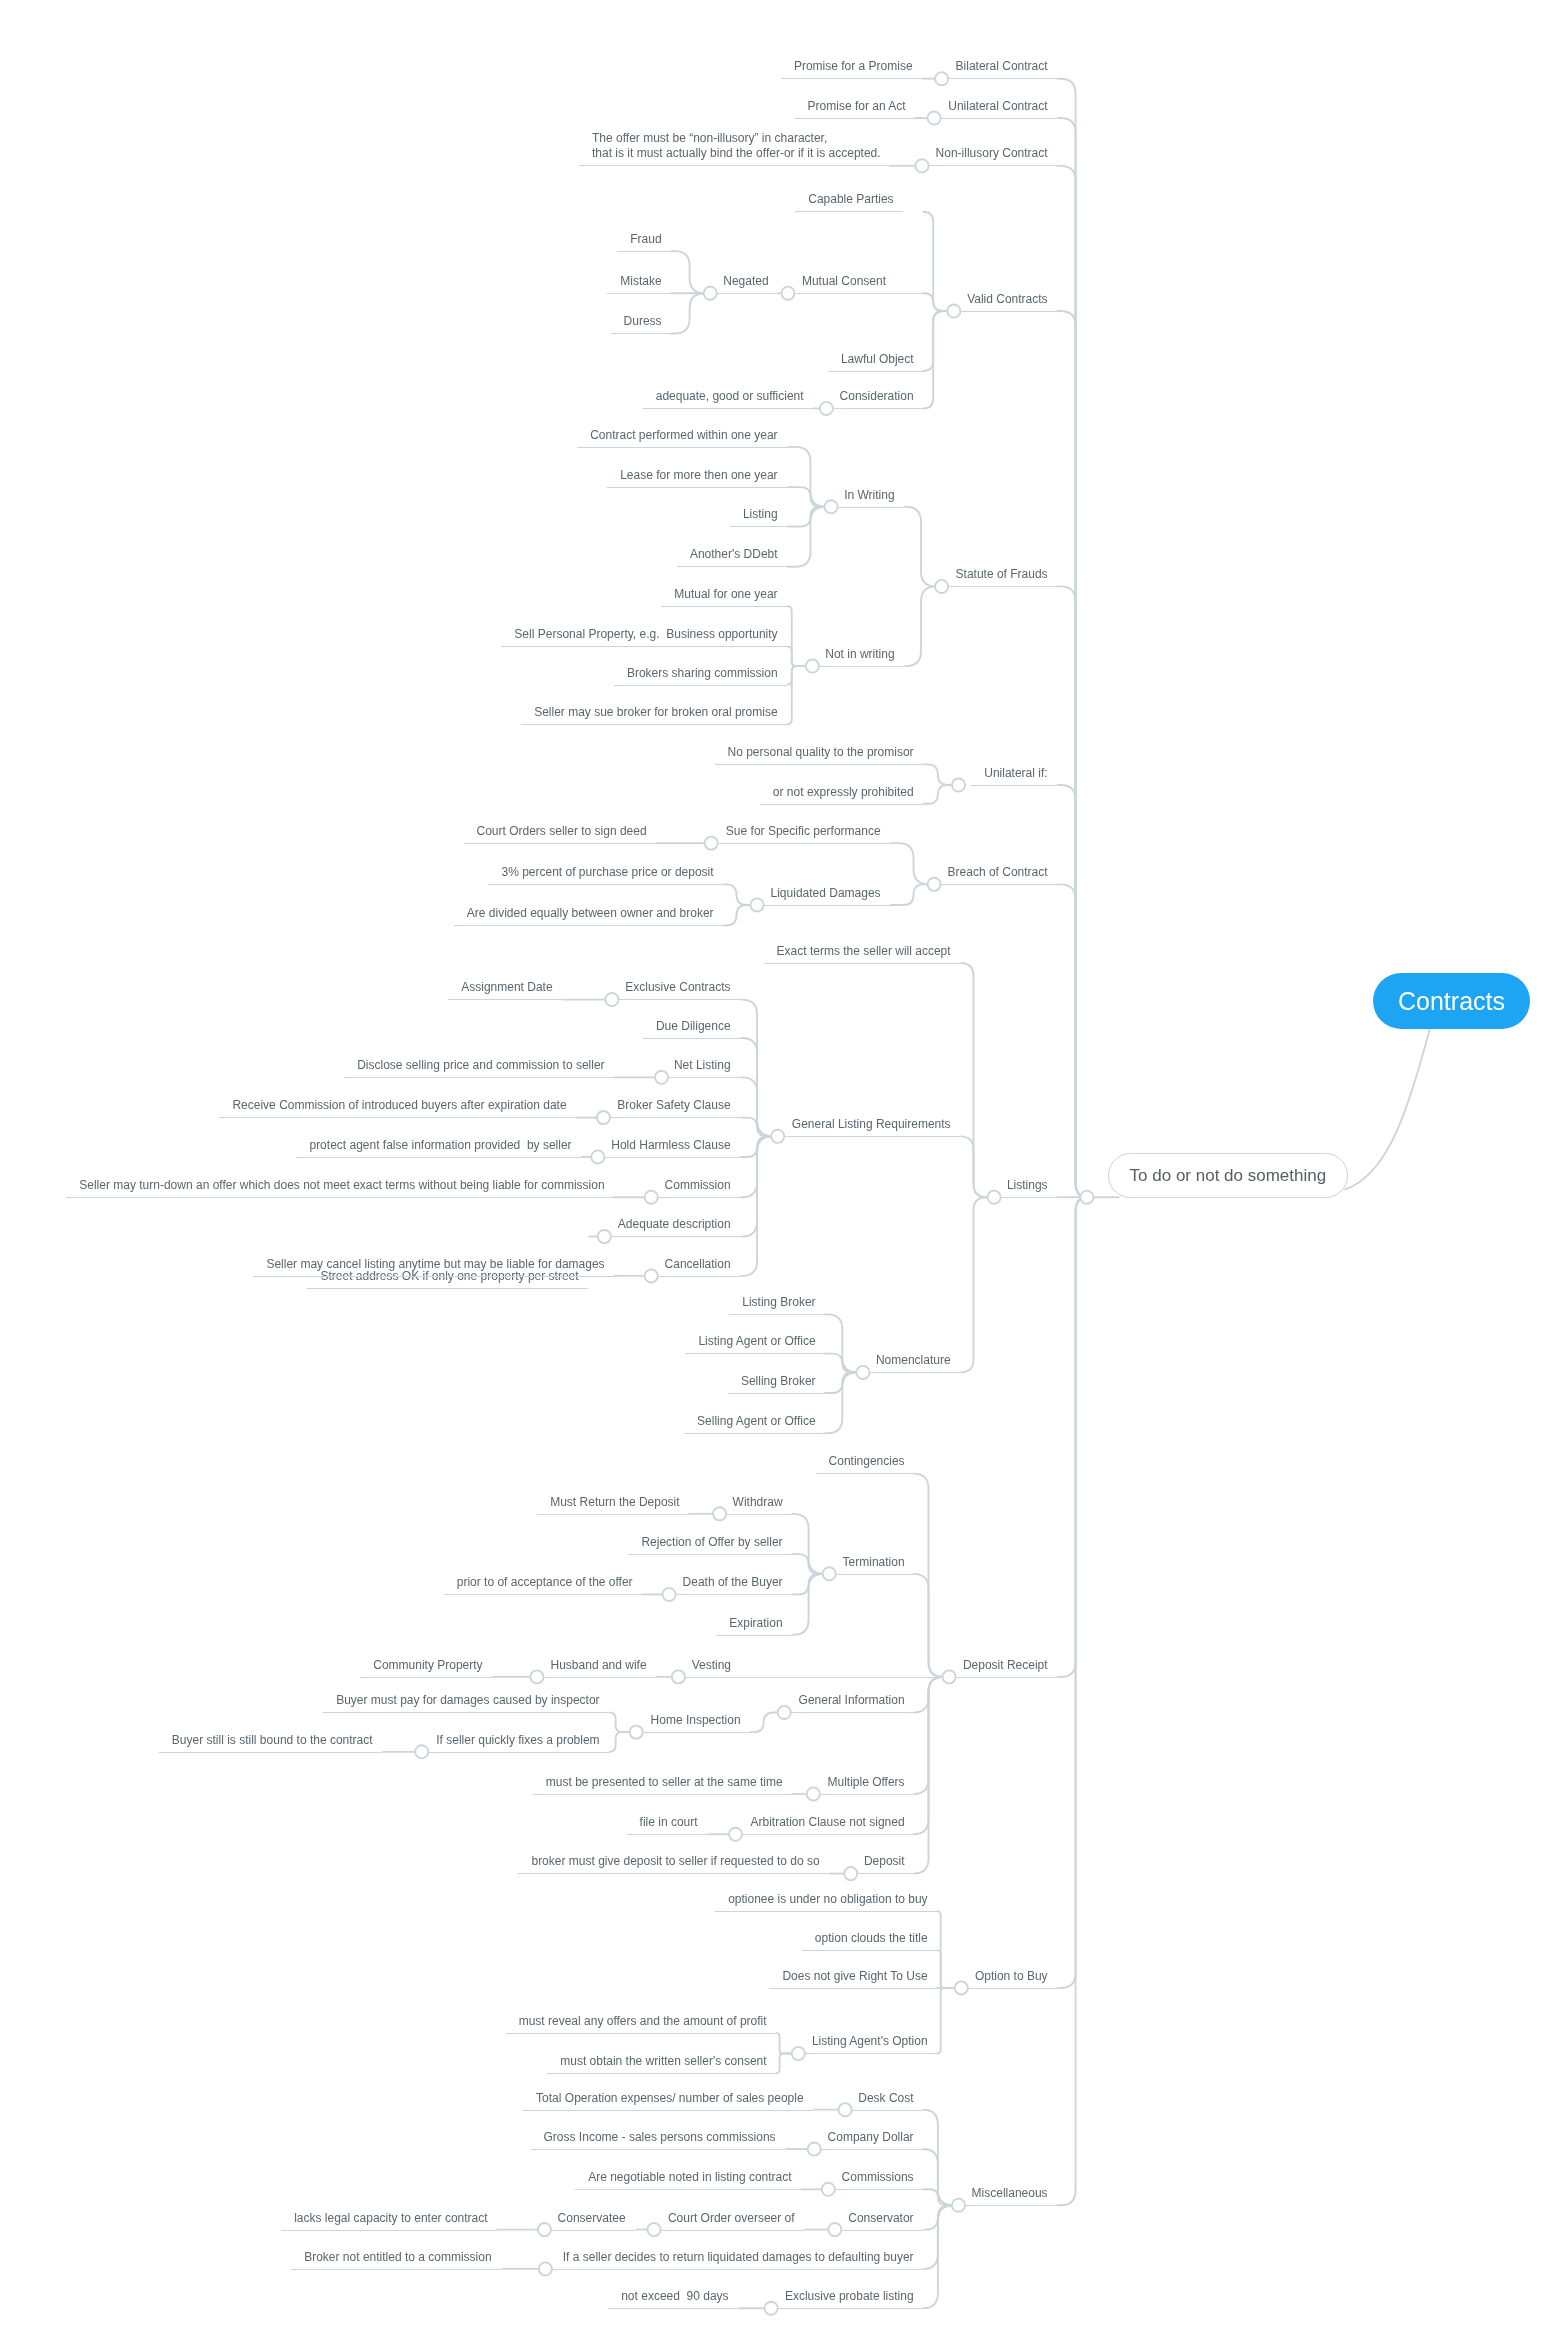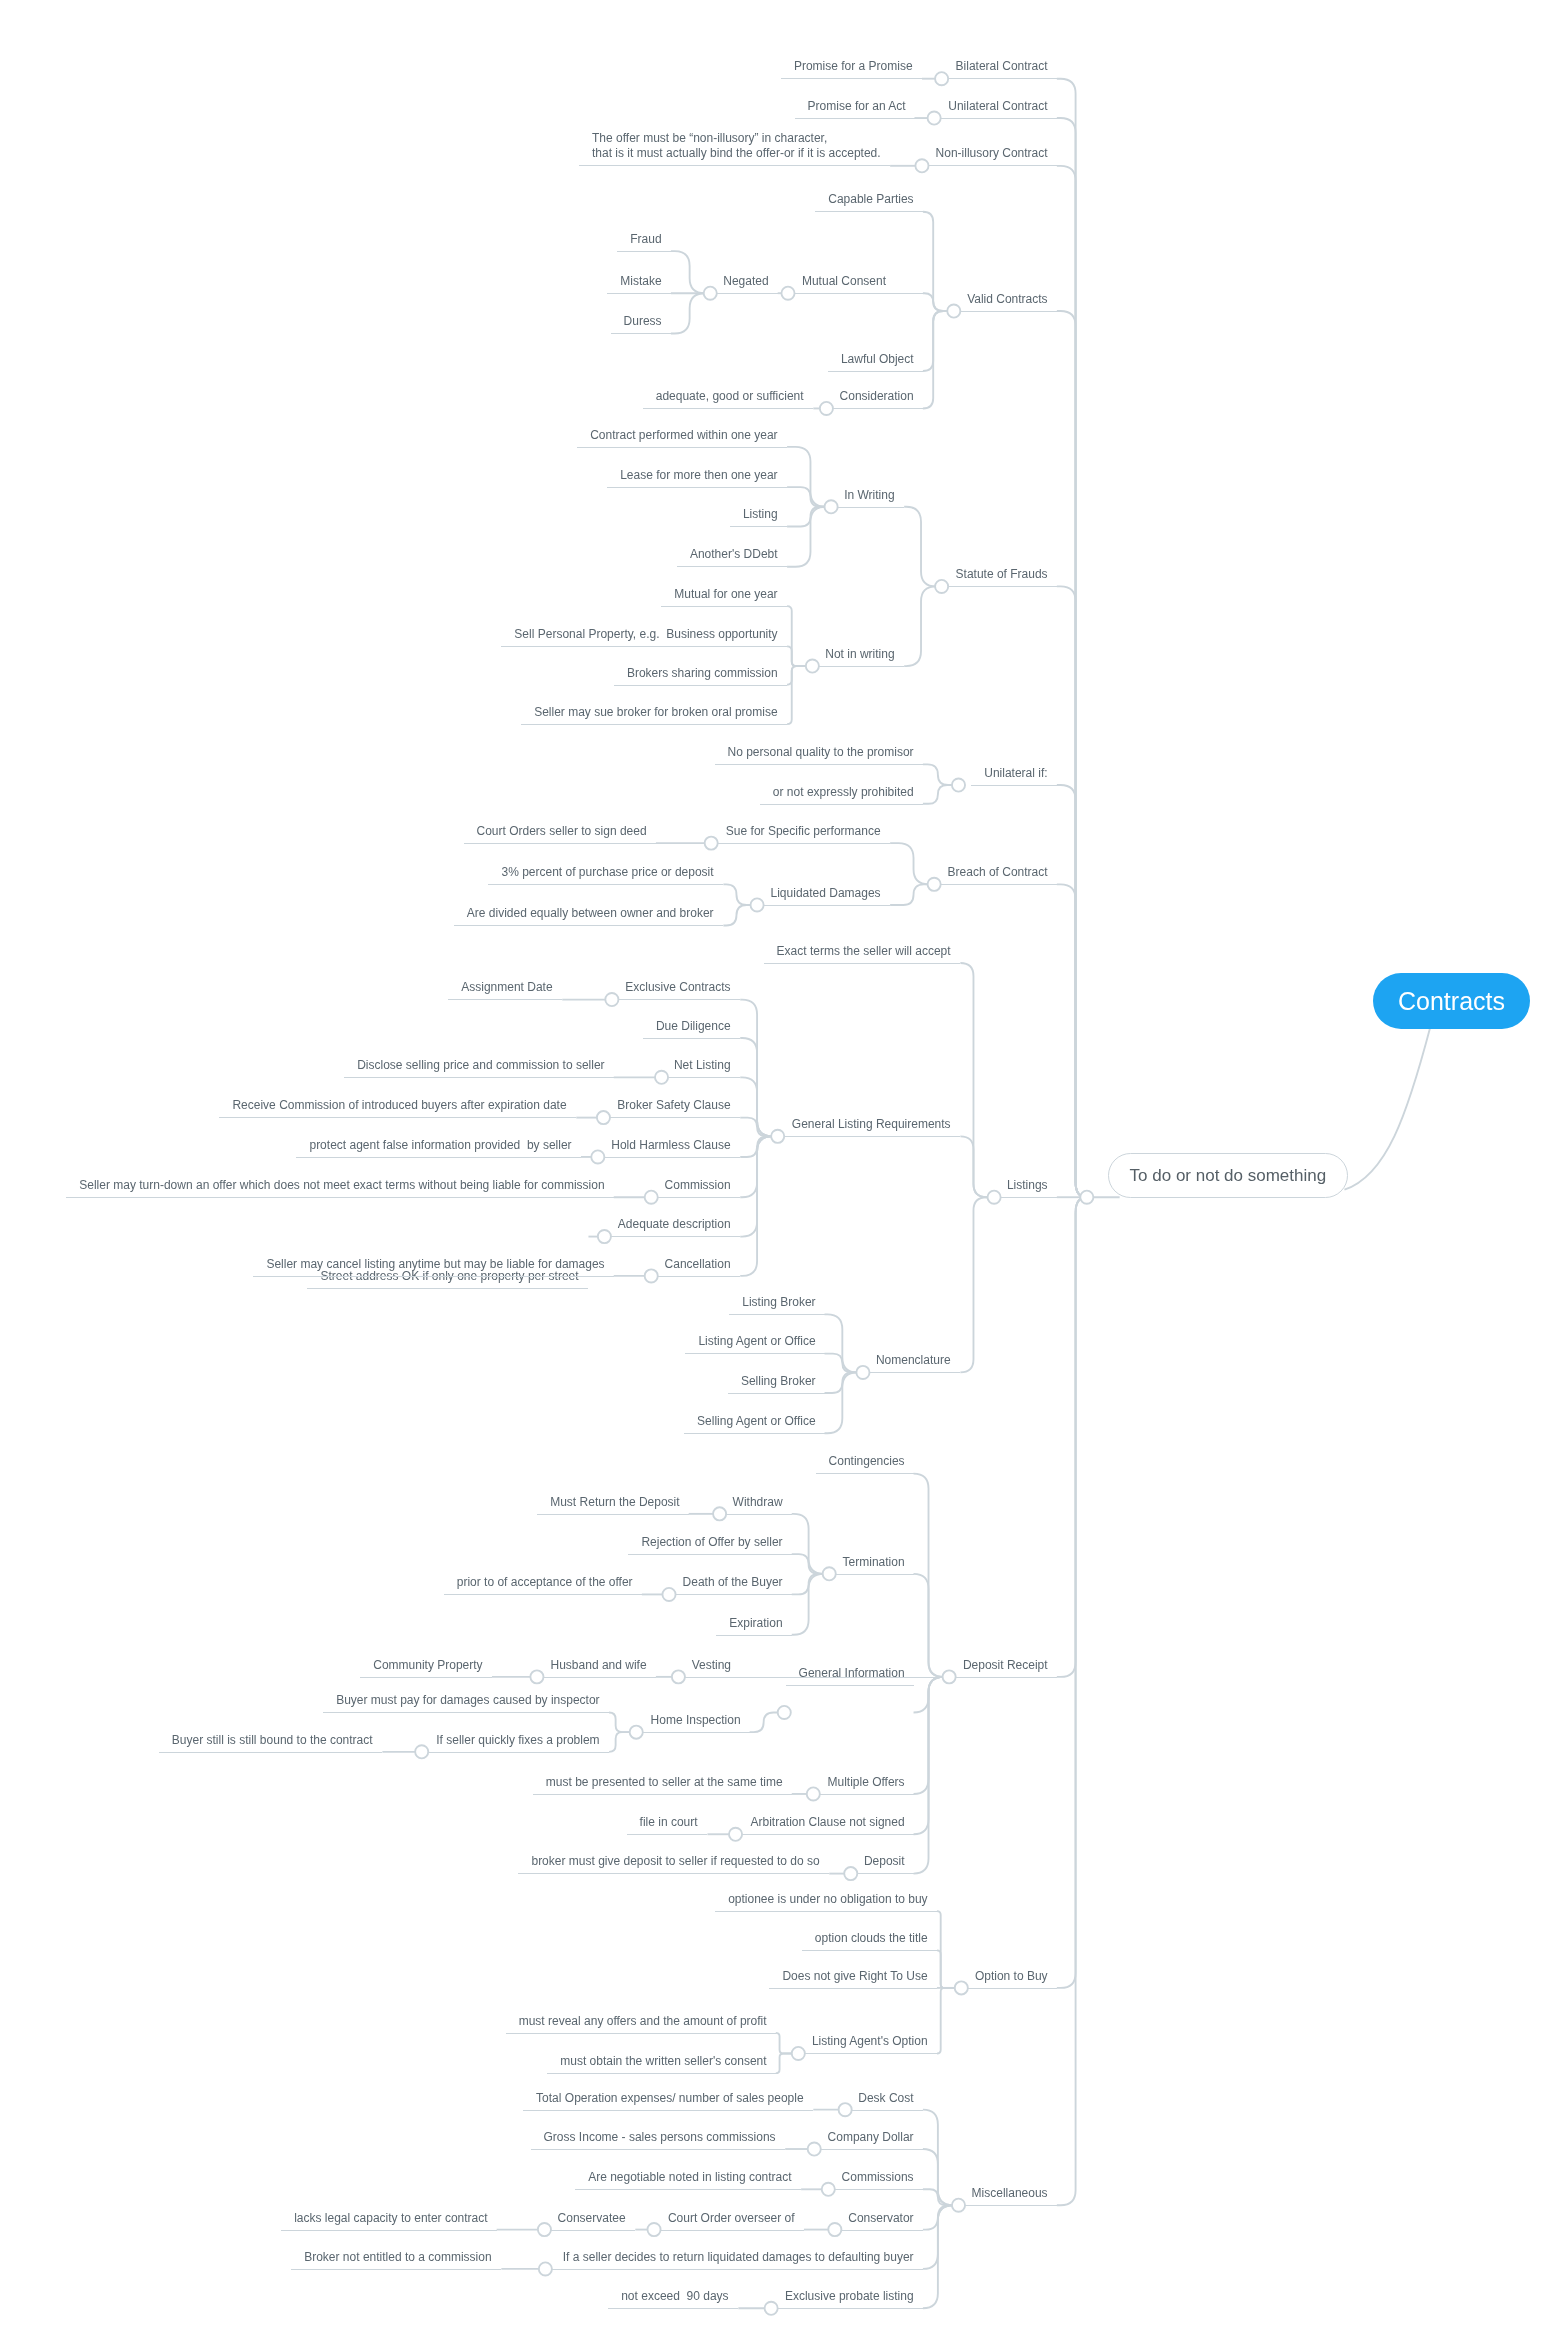--- a/index.html
+++ b/index.html
@@ -139,21 +139,21 @@
       <div class="label" style="right: 504px; bottom: 1556px;">Unilateral if:</div>
       <div class="label" style="right: 504px; bottom: 1457px;">Breach of Contract</div>
       <div class="label" style="right: 504px; bottom: 1144px;">Listings</div>
       <div class="label" style="right: 504px; bottom: 664px;">Deposit Receipt</div>
       <div class="label" style="right: 504px; bottom: 353px;">Option to Buy</div>
       <div class="label" style="right: 504px; bottom: 136px;">Miscellaneous</div>
       <div class="label" style="right: 639px; bottom: 2263px;">Promise for a Promise</div>
       <div class="label" style="right: 646px; bottom: 2223px;">Promise for an Act</div>
       <div class="label ml" style="right: 671px; bottom: 2176px;">The offer must be “non-illusory” in character,
 that is it must actually bind the offer-or if it is accepted.</div>
-      <div class="label" style="right: 638px; bottom: 2130px;">Capable Parties</div>
+      <div class="label" style="right: 658px; bottom: 2130px;">Capable Parties</div>
       <div class="label" style="right: 638px; bottom: 2048px; padding-right: 37px;">Mutual Consent</div>
       <div class="label" style="right: 783px; bottom: 2048px;">Negated</div>
       <div class="label" style="right: 890px; bottom: 2090px;">Fraud</div>
       <div class="label" style="right: 890px; bottom: 2048px;">Mistake</div>
       <div class="label" style="right: 890px; bottom: 2008px;">Duress</div>
       <div class="label" style="right: 638px; bottom: 1970px;">Lawful Object</div>
       <div class="label" style="right: 638px; bottom: 1933px;">Consideration</div>
       <div class="label" style="right: 748px; bottom: 1933px;">adequate, good or sufficient</div>
       <div class="label" style="right: 657px; bottom: 1834px;">In Writing</div>
       <div class="label" style="right: 774px; bottom: 1894px;">Contract performed within one year</div>
@@ -198,21 +198,21 @@
       <div class="label" style="right: 647px; bottom: 767px;">Termination</div>
       <div class="label" style="right: 769px; bottom: 827px;">Withdraw</div>
       <div class="label" style="right: 872px; bottom: 827px;">Must Return the Deposit</div>
       <div class="label" style="right: 769px; bottom: 787px;">Rejection of Offer by seller</div>
       <div class="label" style="right: 769px; bottom: 747px;">Death of the Buyer</div>
       <div class="label" style="right: 919px; bottom: 747px;">prior to of acceptance of the offer</div>
       <div class="label" style="right: 769px; bottom: 706px;">Expiration</div>
       <div class="label" style="right: 619px; bottom: 664px; padding-right: 211px;">Vesting</div>
       <div class="label" style="right: 905px; bottom: 664px;">Husband and wife</div>
       <div class="label" style="right: 1069px; bottom: 664px;">Community Property</div>
-      <div class="label" style="right: 647px; bottom: 656px;">General Information</div>
+      <div class="label" style="right: 647px; bottom: 629px;">General Information</div>
       <div class="label" style="right: 811px; bottom: 609px;">Home Inspection</div>
       <div class="label" style="right: 952px; bottom: 629px;">Buyer must pay for damages caused by inspector</div>
       <div class="label" style="right: 952px; bottom: 589px;">If seller quickly fixes a problem</div>
       <div class="label" style="right: 1179px; bottom: 589px;">Buyer still is still bound to the contract</div>
       <div class="label" style="right: 647px; bottom: 547px;">Multiple Offers</div>
       <div class="label" style="right: 769px; bottom: 547px;">must be presented to seller at the same time</div>
       <div class="label" style="right: 647px; bottom: 507px;">Arbitration Clause not signed</div>
       <div class="label" style="right: 854px; bottom: 507px;">file in court</div>
       <div class="label" style="right: 647px; bottom: 468px;">Deposit</div>
       <div class="label" style="right: 732px; bottom: 468px;">broker must give deposit to seller if requested to do so</div>

